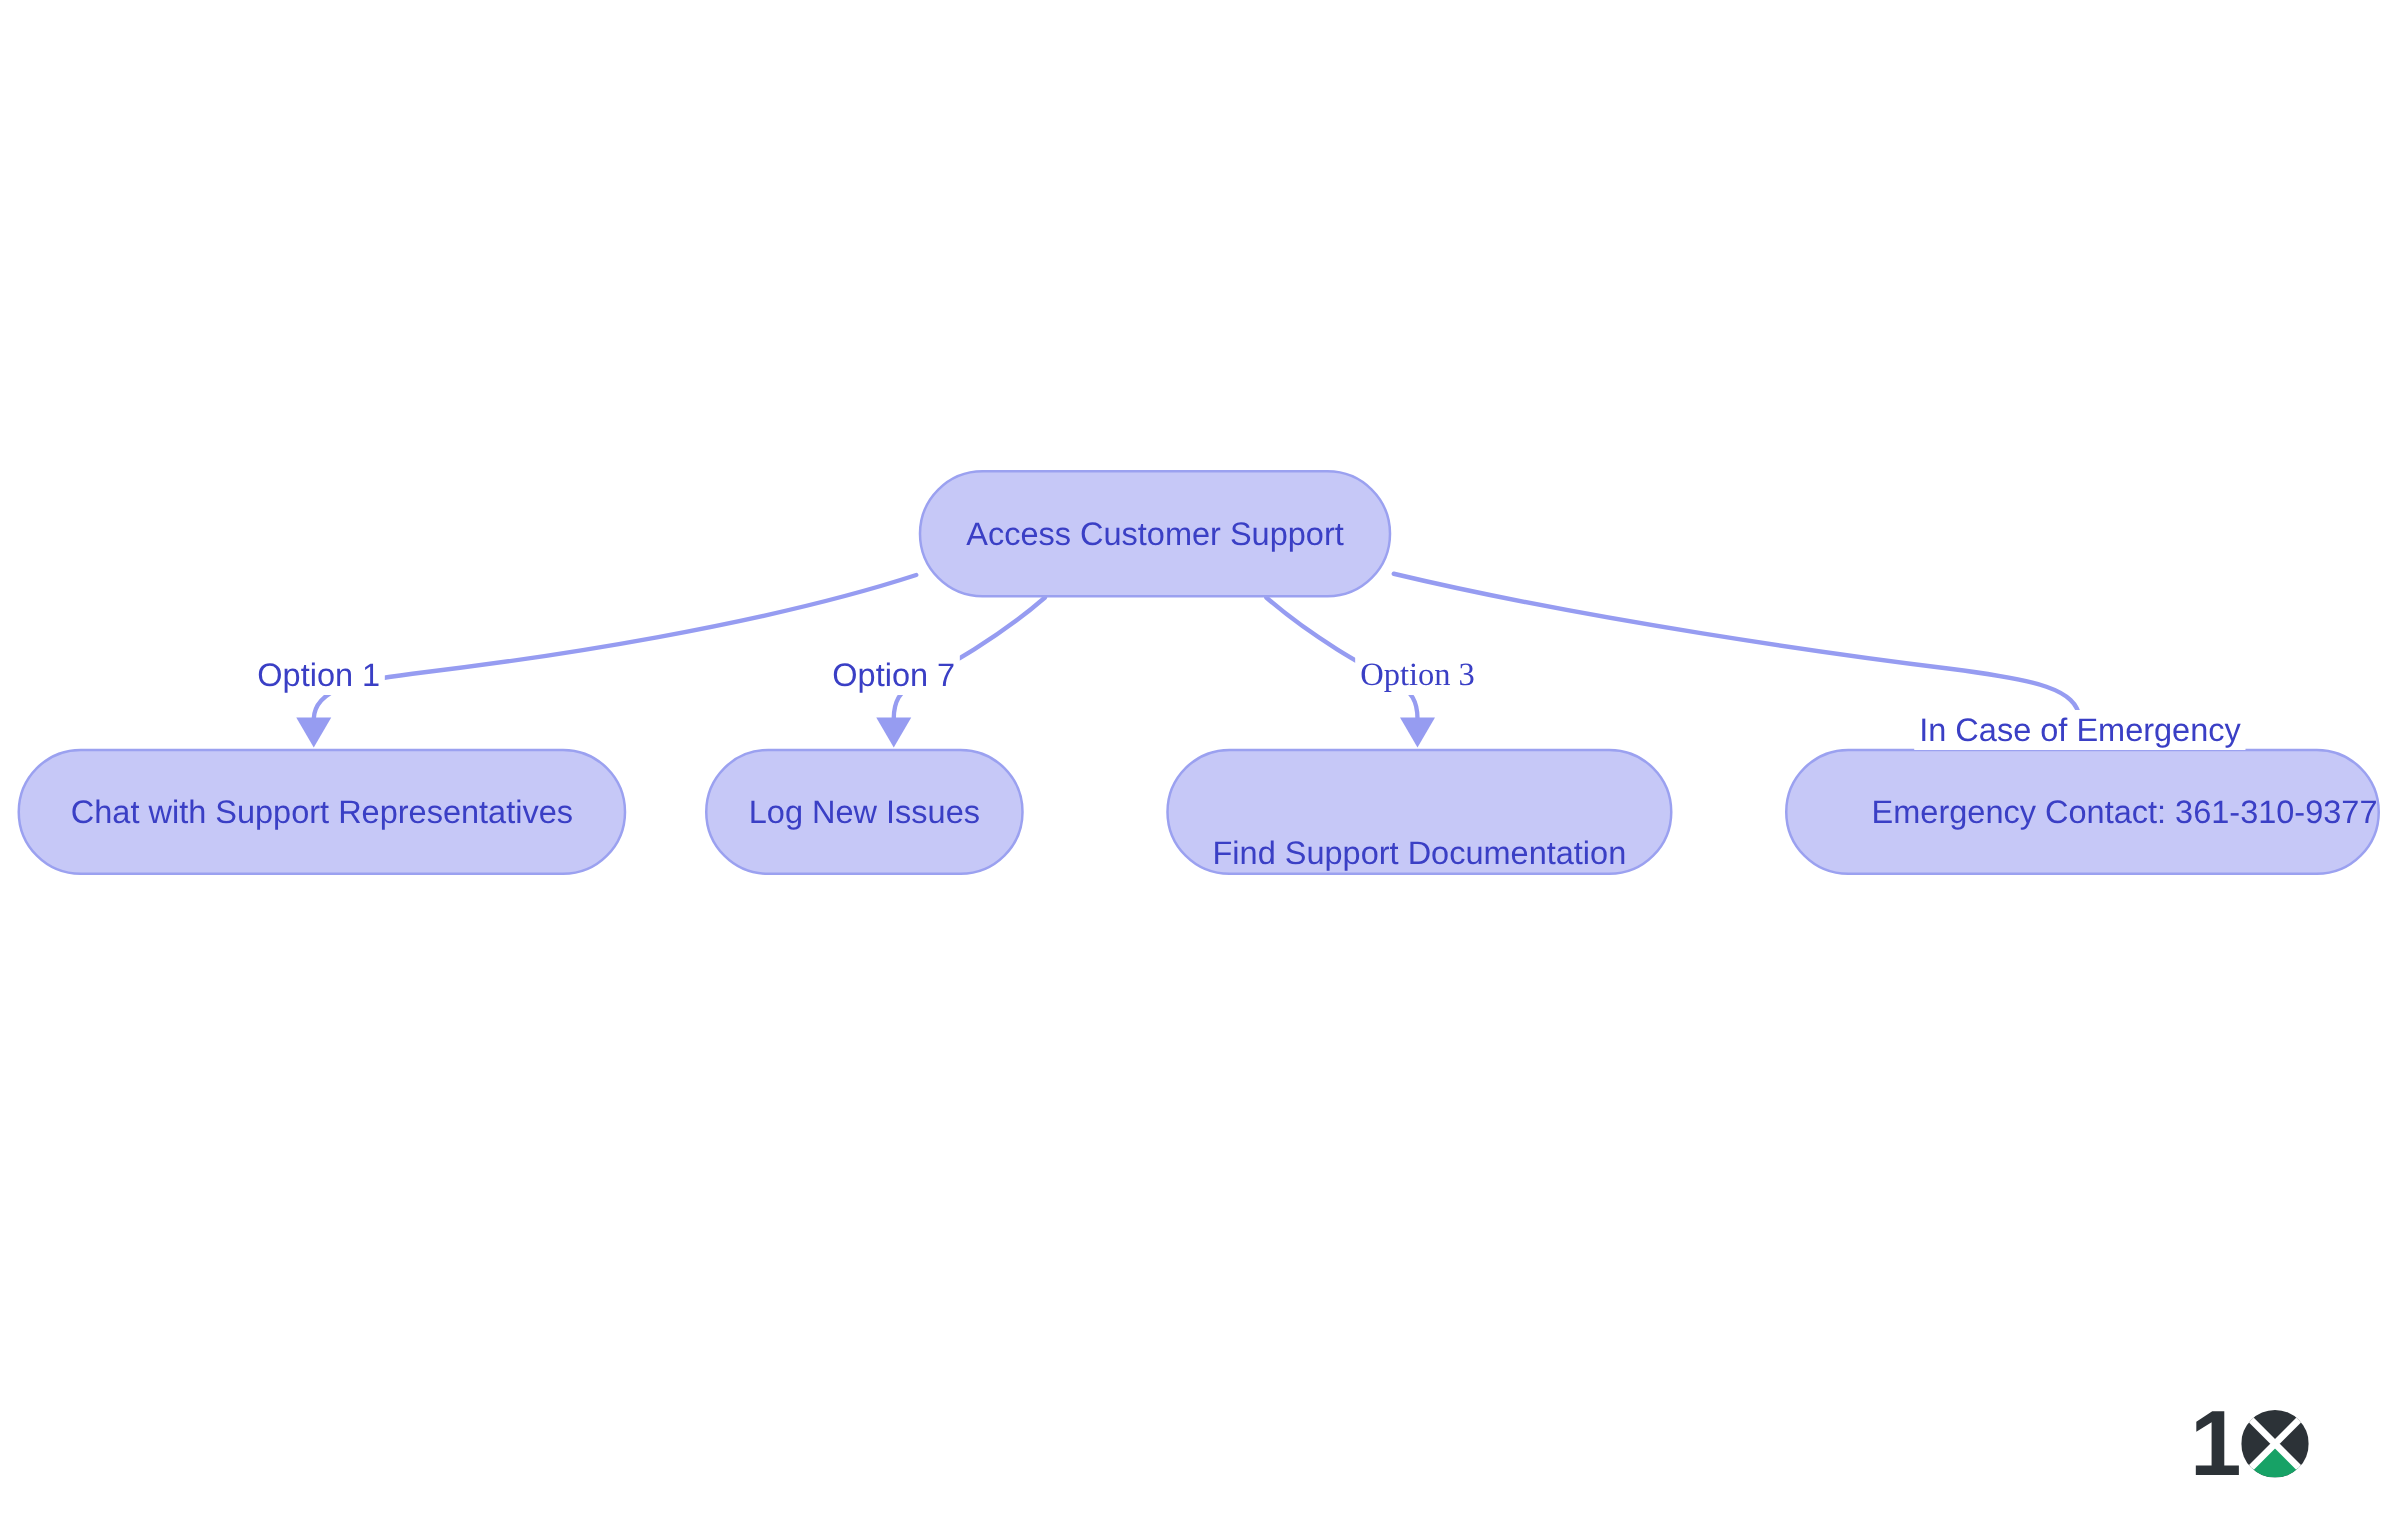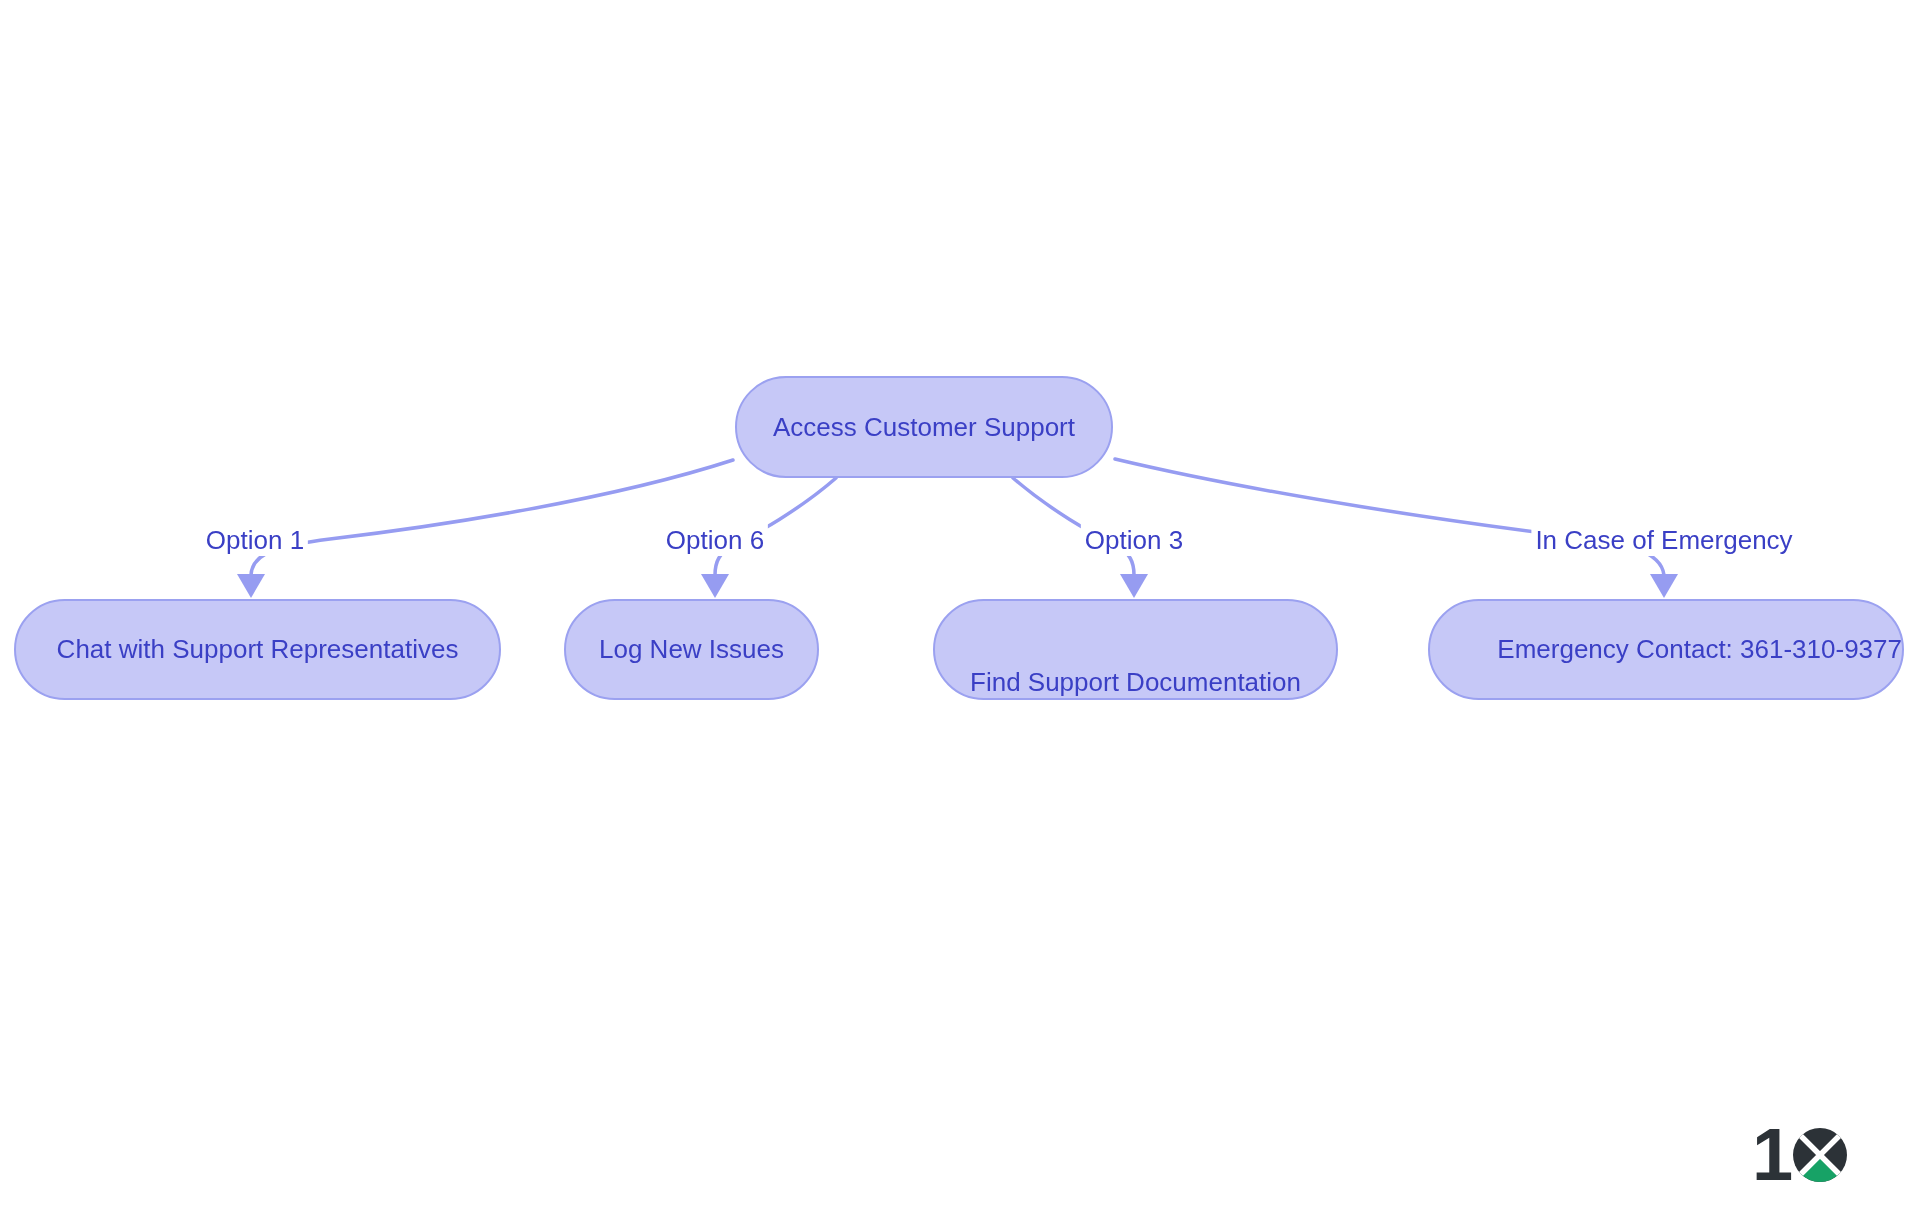--- a/index.html
+++ b/index.html
@@ -58,22 +58,22 @@
     transform: translateX(-50%);
     background: #ffffff;
     color: #3a3fc5;
     font-size: 26px;
     line-height: 32px;
     padding: 0 4px;
     white-space: nowrap;
   }
   .edge-label-1 { left: 255px; }
   .edge-label-2 { left: 715px; }
-  .edge-label-3 { left: 1134px; }
-  .edge-label-4 { left: 1664px; }
+  .edge-label-3 { left: 1134px; font-family: Liberation Serif, serif; }
+  .edge-label-4 { left: 1664px; margin-top: 44px; }
   .watermark {
     position: absolute;
     left: 1752px;
     top: 1128px;
     display: flex;
     align-items: center;
   }
   .watermark-numeral {
     font-size: 74px;
     font-weight: 700;
@@ -116,21 +116,21 @@
 
   <div class="node node-docs">
     <span>Find Support Documentation</span>
   </div>
 
   <div class="node node-emerg">
     <span>Emergency Contact: 361-310-9377</span>
   </div>
 
   <div class="edge-label edge-label-1">Option 1</div>
-  <div class="edge-label edge-label-2">Option 6</div>
+  <div class="edge-label edge-label-2">Option 7</div>
   <div class="edge-label edge-label-3">Option 3</div>
   <div class="edge-label edge-label-4">In Case of Emergency</div>
 
   <div class="watermark">
     <span class="watermark-numeral">1</span>
     <svg class="watermark-icon" width="54" height="54" viewBox="0 0 54 54">
       <defs>
         <clipPath id="logo-circle-clip">
           <circle cx="27" cy="27" r="27"></circle>
         </clipPath>

